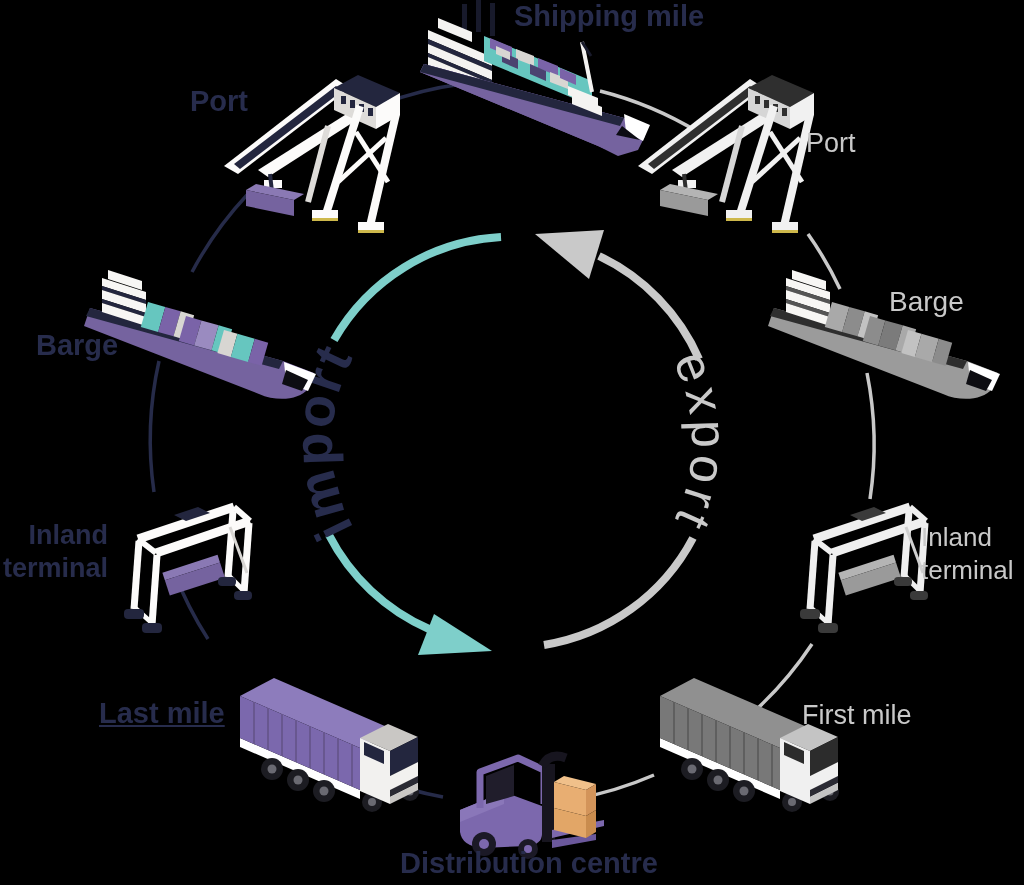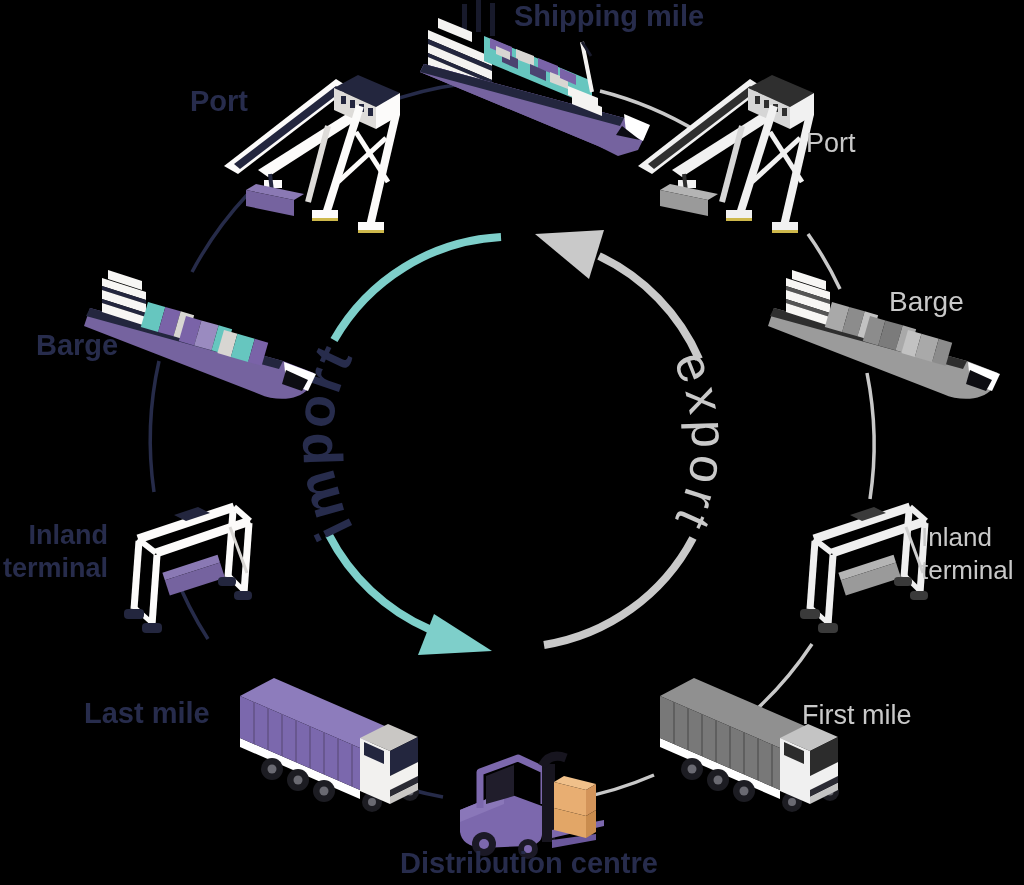--- a/index.html
+++ b/index.html
@@ -265,18 +265,18 @@
   <div class="lbl import" style="right:916px;top:519px;font-size:27px;text-align:right;line-height:1.22;">
     <span class="ln">Inland</span>
     <span class="ln">terminal</span>
   </div>
 
   <div class="lbl export" style="left:921px;top:521px;font-size:26px;line-height:1.26;">
     <span class="ln">Inland</span>
     <span class="ln">terminal</span>
   </div>
 
-  <div class="lbl import" style="left:84px;top:697px;font-size:29px;"><span>Last mile</span></div>
+  <div class="lbl import" style="left:99px;top:697px;font-size:29px;text-decoration:underline;"><span>Last mile</span></div>
 
   <div class="lbl export" style="left:802px;top:700px;font-size:27px;text-align:center;"><span>First mile</span></div>
 
   <div class="lbl import" style="left:400px;top:847px;font-size:29px;"><span>Distribution centre</span></div>
 </div>
 
 </body></html>

